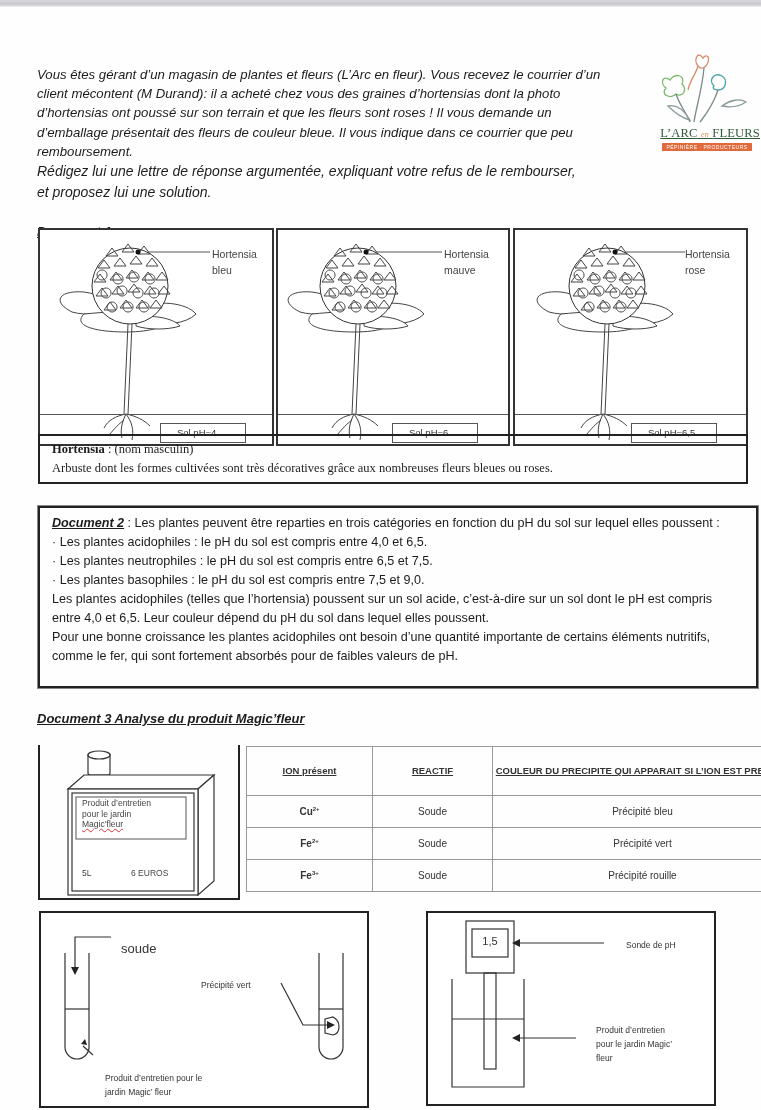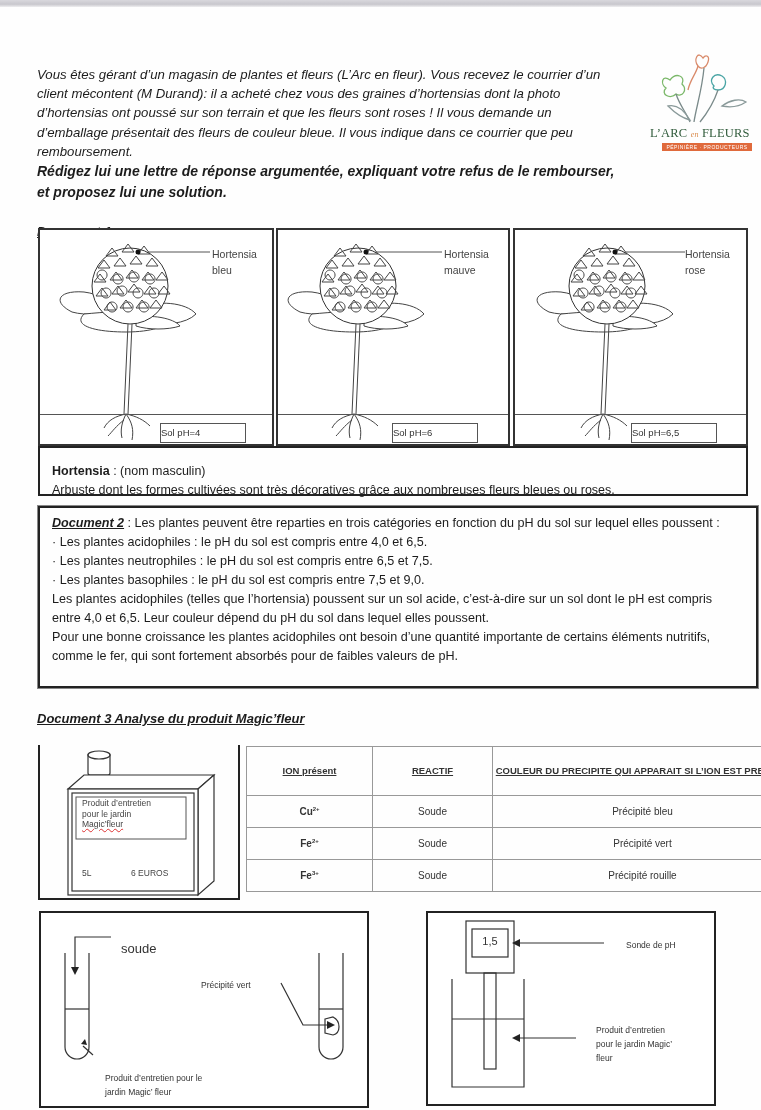--- a/index.html
+++ b/index.html
@@ -1,34 +1,34 @@
 <!DOCTYPE html>
 <html><head>
 <meta charset="utf-8">
 <style>
   * { box-sizing: border-box; margin: 0; padding: 0; }
   html, body { width: 761px; height: 1110px; background: #fefefe; overflow: hidden; }
   body { font-family: "Liberation Sans", sans-serif; color: #1c1c1c; position: relative; }
   .topbar { position: absolute; left: 0; top: 0; width: 761px; height: 7px;
     background: linear-gradient(#d9d8dd, #c8c7cd 60%, #eeeef0); }
   .intro { position: absolute; left: 37px; top: 65px; width: 600px; font-size: 13.2px; line-height: 19.2px; font-style: italic; }
-  .intro .task { font-weight: bold; font-size: 14px; line-height: 21px; margin-top: 0px; }
+  .intro .task { font-weight: normal; font-size: 14px; line-height: 21px; margin-top: 0px; }
   .logo { position: absolute; left: 648px; top: 50px; width: 112px; height: 105px; }
   .logo .brand { position: absolute; left: 2px; top: 76px; width: 110px; font-family: "Liberation Serif", serif;
-    font-size: 12.5px; color: #2f5a3a; text-align: left; white-space: nowrap; letter-spacing: 0.2px; }
+    font-size: 12.5px; color: #2f5a3a; text-align: right; white-space: nowrap; letter-spacing: 0.2px; text-decoration: underline; }
   .logo .brand em { color: #d98a4a; font-size: 8px; font-style: italic; }
   .logo .tag { position: absolute; left: 14px; top: 93px; width: 90px; height: 8px; background: #e06a3c;
     color: #fff; font-size: 5px; line-height: 8px; text-align: center; letter-spacing: 0.5px; }
   .doc-title { position: absolute; font-weight: bold; font-style: italic; text-decoration: underline; font-size: 13px; }
   .panel { position: absolute; top: 228px; height: 218px; border: 2px solid #333; background: #fff; }
   .panel .ground { position: absolute; left: 0; right: 0; top: 184px; border-top: 1px solid #555; }
   .panel .lbl { position: absolute; font-size: 10.5px; color: #444; line-height: 16px; }
-  .panel .soil { position: absolute; top: 193px; height: 20px; border: 1px solid #555; font-size: 9.5px; line-height: 18px; padding-left: 0; color: #333; }
+  .panel .soil { position: absolute; top: 193px; height: 20px; border: 1px solid #555; font-size: 9.5px; line-height: 18px; padding-left: 16px; color: #333; }
   .panel svg { position: absolute; left: 0; top: 0; }
-  .def { position: absolute; left: 38px; top: 446px; width: 710px; height: 50px; border: 2px solid #222; padding: 14px 12px; font-size: 12.5px; line-height: 19px; }
+  .def { position: absolute; left: 38px; top: 434px; width: 710px; height: 50px; border: 2px solid #222; padding: 4px 12px; font-size: 12.5px; line-height: 19px; font-family: Liberation Serif, serif; }
   .doc2 { position: absolute; left: 38px; top: 506px; width: 720px; height: 182px; border: 2px solid #222; padding: 6px 12px; font-size: 12.6px; line-height: 19px;
     box-shadow: 0 0 0 1px #888; }
   .doc2 .u { font-weight: bold; font-style: italic; text-decoration: underline; }
   .bottle-frame { position: absolute; left: 38px; top: 745px; width: 202px; height: 155px; border-left: 2px solid #222; border-right: 2px solid #222; border-bottom: 2px solid #222; }
   .ion-table { position: absolute; left: 246px; top: 746px; width: 547px; border-collapse: collapse; font-size: 10px; color: #333; padding-left: 20px; }
   .ion-table td, .ion-table th { border: 1px solid #999; text-align: center; vertical-align: middle; }
   .ion-table th { font-weight: bold; text-decoration: underline; height: 49px; font-size: 9.5px; line-height: 16px; }
   .ion-table td { height: 32px; }
   .ion-table td.ion { font-weight: bold; }
   .exp { position: absolute; border: 2px solid #222; background: #fff; }

